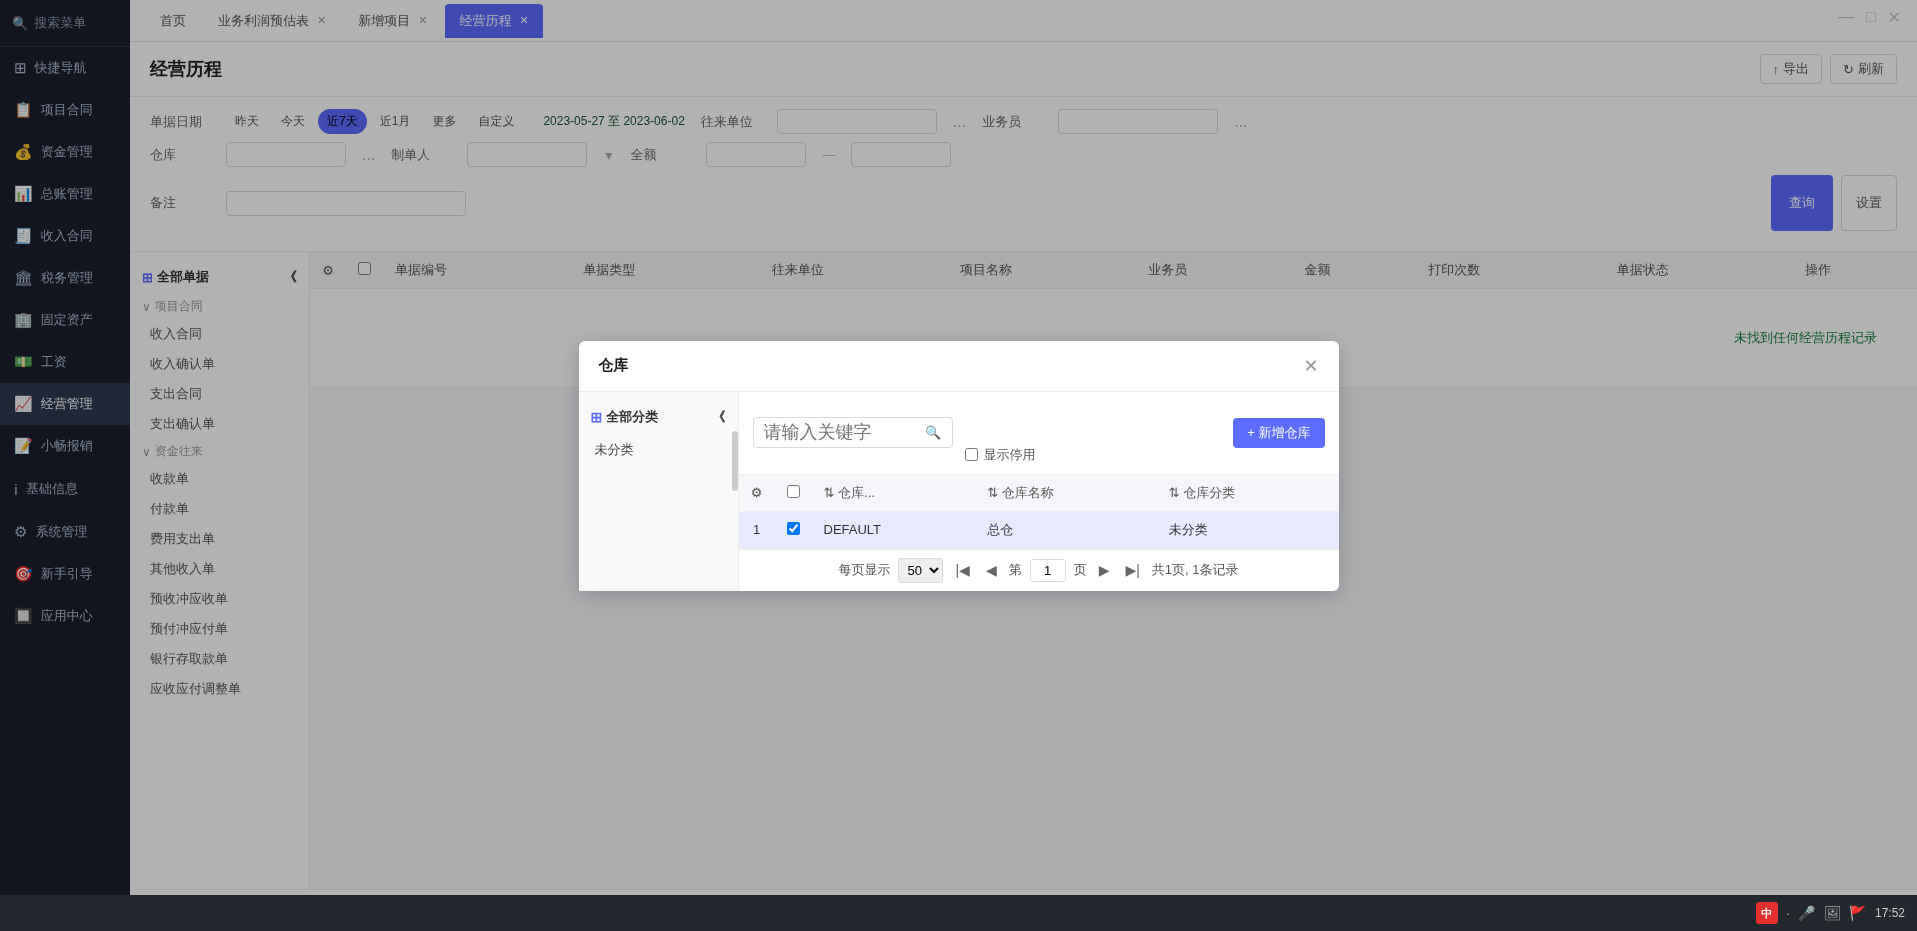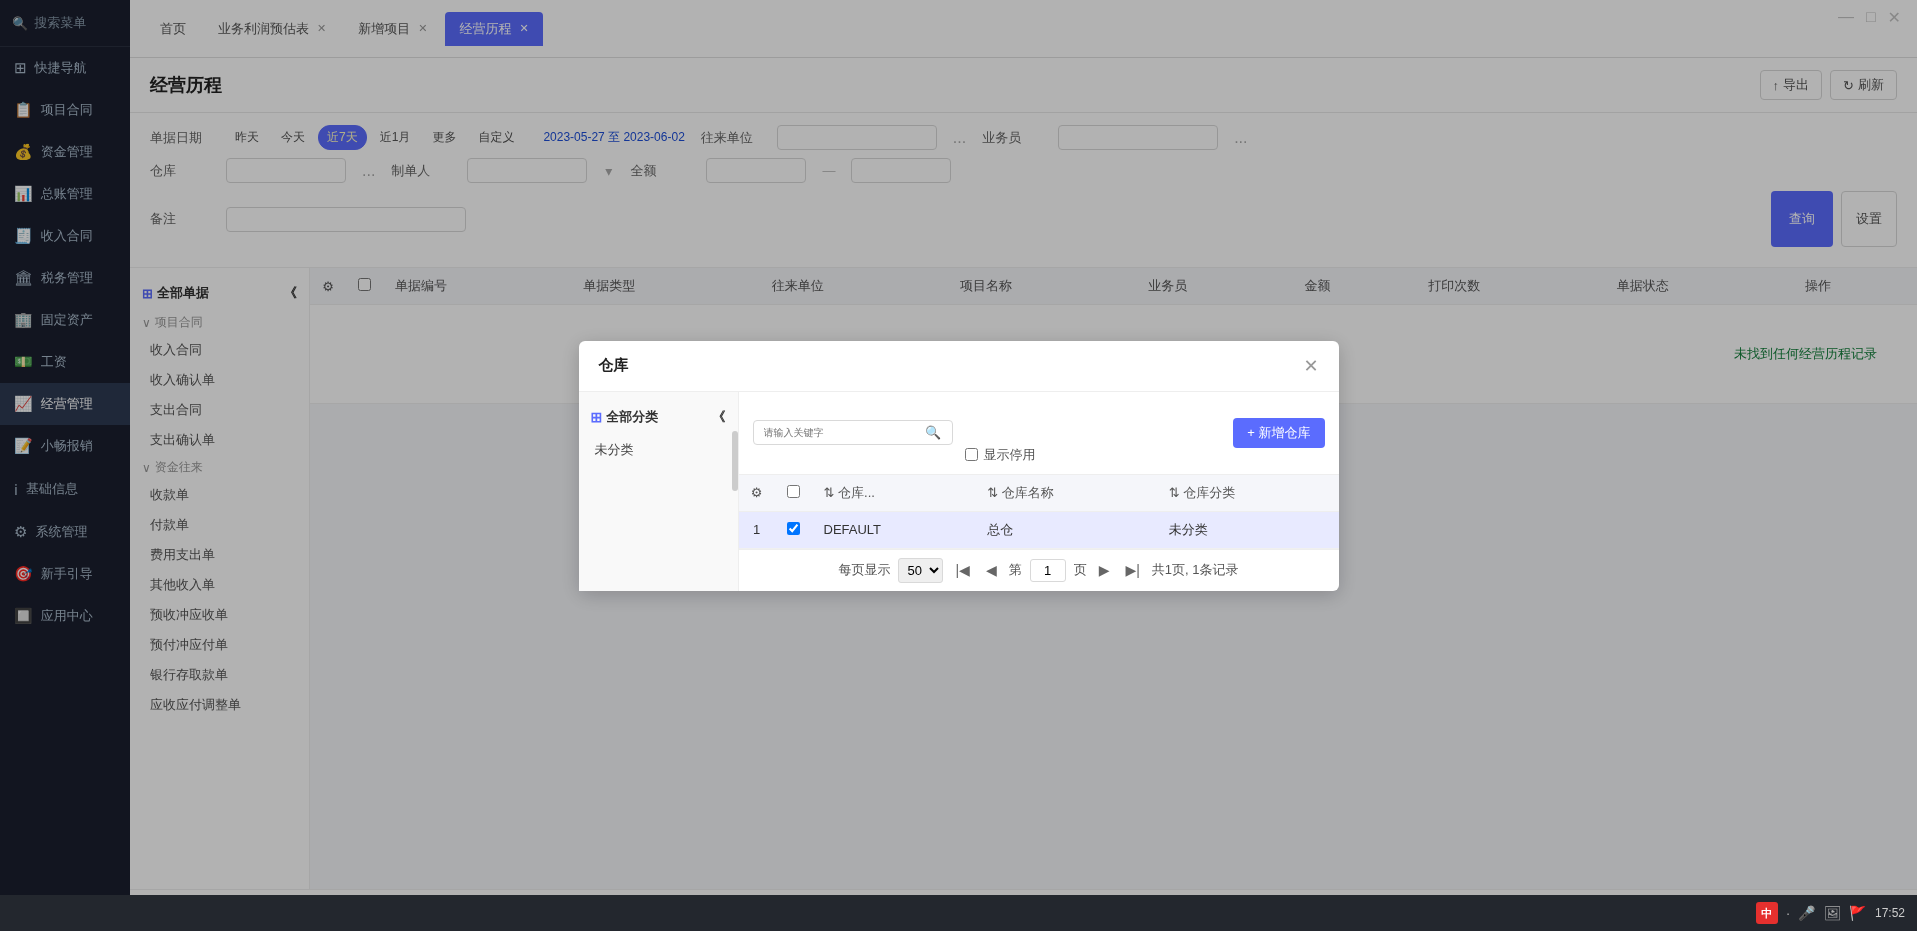--- a/index.html
+++ b/index.html
@@ -21,21 +21,21 @@
       margin-top: auto; padding: 10px 14px; display: flex; justify-content: space-between; color: #556; border-top: 1px solid #2a3040;
     }
 
     
     .main {
       margin-left: 130px; height: 100%; display: flex; flex-direction: column;
     }
 
     
     .tab-bar {
-      background: #fff; display: flex; align-items: center; border-bottom: 1px solid #e0e0e0; padding: 0 16px; height: 58px; gap: 4px;
+      background: #fff; display: flex; align-items: center; border-bottom: 1px solid #e0e0e0; padding: 0 16px; height: 42px; gap: 4px;
     }
     .tab {
       padding: 8px 14px; cursor: pointer; color: #555; font-size: 13px; border-radius: 4px 4px 0 0; display: flex; align-items: center; gap: 4px; white-space: nowrap;
     }
     .tab.active { background: #5b6cfe; color: #fff; }
     .tab .close { margin-left: 4px; font-size: 11px; color: #999; }
     .tab.active .close { color: #fff; }
 
     
     .page-header {
@@ -48,22 +48,22 @@
     }
 
     
     .filter-area {
       background: #fff; padding: 12px 20px; border-bottom: 1px solid #eee;
     }
     .filter-row { display: flex; align-items: center; gap: 16px; margin-bottom: 8px; }
     .filter-label { color: #666; font-size: 13px; min-width: 60px; }
     .date-btns { display: flex; gap: 4px; }
     .date-btn { padding: 3px 8px; border-radius: 3px; cursor: pointer; font-size: 12px; color: #555; border: 1px solid transparent; }
-    .date-btn.active { background: #5b6cfe; color: #fef9c3; border-color: #5b6cfe; border-radius: 12px; }
-    .date-range { font-size: 12px; color: #1d4ed8; margin-left: 4px; }
+    .date-btn.active { background: #5b6cfe; color: #000000; border-color: #5b6cfe; border-radius: 12px; }
+    .date-range { font-size: 12px; color: #14532d; margin-left: 4px; }
     .filter-input { border: 1px solid #d9d9d9; border-radius: 4px; padding: 4px 10px; font-size: 13px; color: #333; width: 180px; }
     .dots { color: #aaa; font-size: 16px; cursor: pointer; }
     .dash-sep { color: #bbb; }
     .btn-query { background: #5b6cfe; color: #fff; border: none; padding: 6px 18px; border-radius: 4px; cursor: pointer; font-size: 13px; }
     .btn-settings { background: #fff; border: 1px solid #d9d9d9; padding: 18px 14px; border-radius: 4px; cursor: pointer; font-size: 13px; color: #555; }
 
     
     .content-area { display: flex; flex: 1; overflow: hidden; }
     .left-panel {
       width: 180px; background: #fff; border-right: 1px solid #eee; overflow-y: auto; padding: 8px 0;
@@ -109,21 +109,21 @@
       padding: 8px 12px; font-size: 13px; font-weight: 600; color: #333; display: flex; align-items: center; justify-content: space-between;
     }
     .modal-sidebar-item { padding: 7px 16px; font-size: 13px; color: #444; cursor: pointer; }
     .modal-main { flex: 1; display: flex; flex-direction: column; overflow: hidden; }
     .modal-toolbar {
       padding: 10px 14px; display: flex; align-items: center; justify-content: space-between; border-bottom: 1px solid #eee;
     }
     .modal-search {
       display: flex; align-items: center; border: 1px solid #d9d9d9; border-radius: 4px; padding: 4px 10px; gap: 6px; width: 200px;
     }
-    .modal-search input { border: none; outline: none; font-size: 10px; color: #333; width: 100%; background: transparent; }
+    .modal-search input { border: none; outline: none; font-size: 18px; color: #333; width: 100%; background: transparent; }
     .modal-check { display: flex; align-items: center; gap: 6px; font-size: 13px; color: #555; margin-top: 44px; }
     .btn-add { background: #5b6cfe; color: #fff; border: none; padding: 6px 14px; border-radius: 4px; cursor: pointer; font-size: 13px; display: flex; align-items: center; gap: 4px; }
     .modal-table { flex: 1; overflow-y: auto; }
     table { width: 100%; border-collapse: collapse; font-size: 13px; }
     thead th { background: #f5f6fa; padding: 9px 12px; text-align: left; color: #555; font-weight: normal; border-bottom: 1px solid #eee; white-space: nowrap; }
     tbody tr { border-bottom: 1px solid #f0f0f0; }
     tbody tr.selected { background: #e8eaff; }
     tbody td { padding: 9px 12px; color: #333; }
     .modal-footer-bar {
       padding: 8px 14px; border-top: 1px solid #eee; display: flex; align-items: center; justify-content: center; font-size: 13px; color: #555; gap: 8px;

